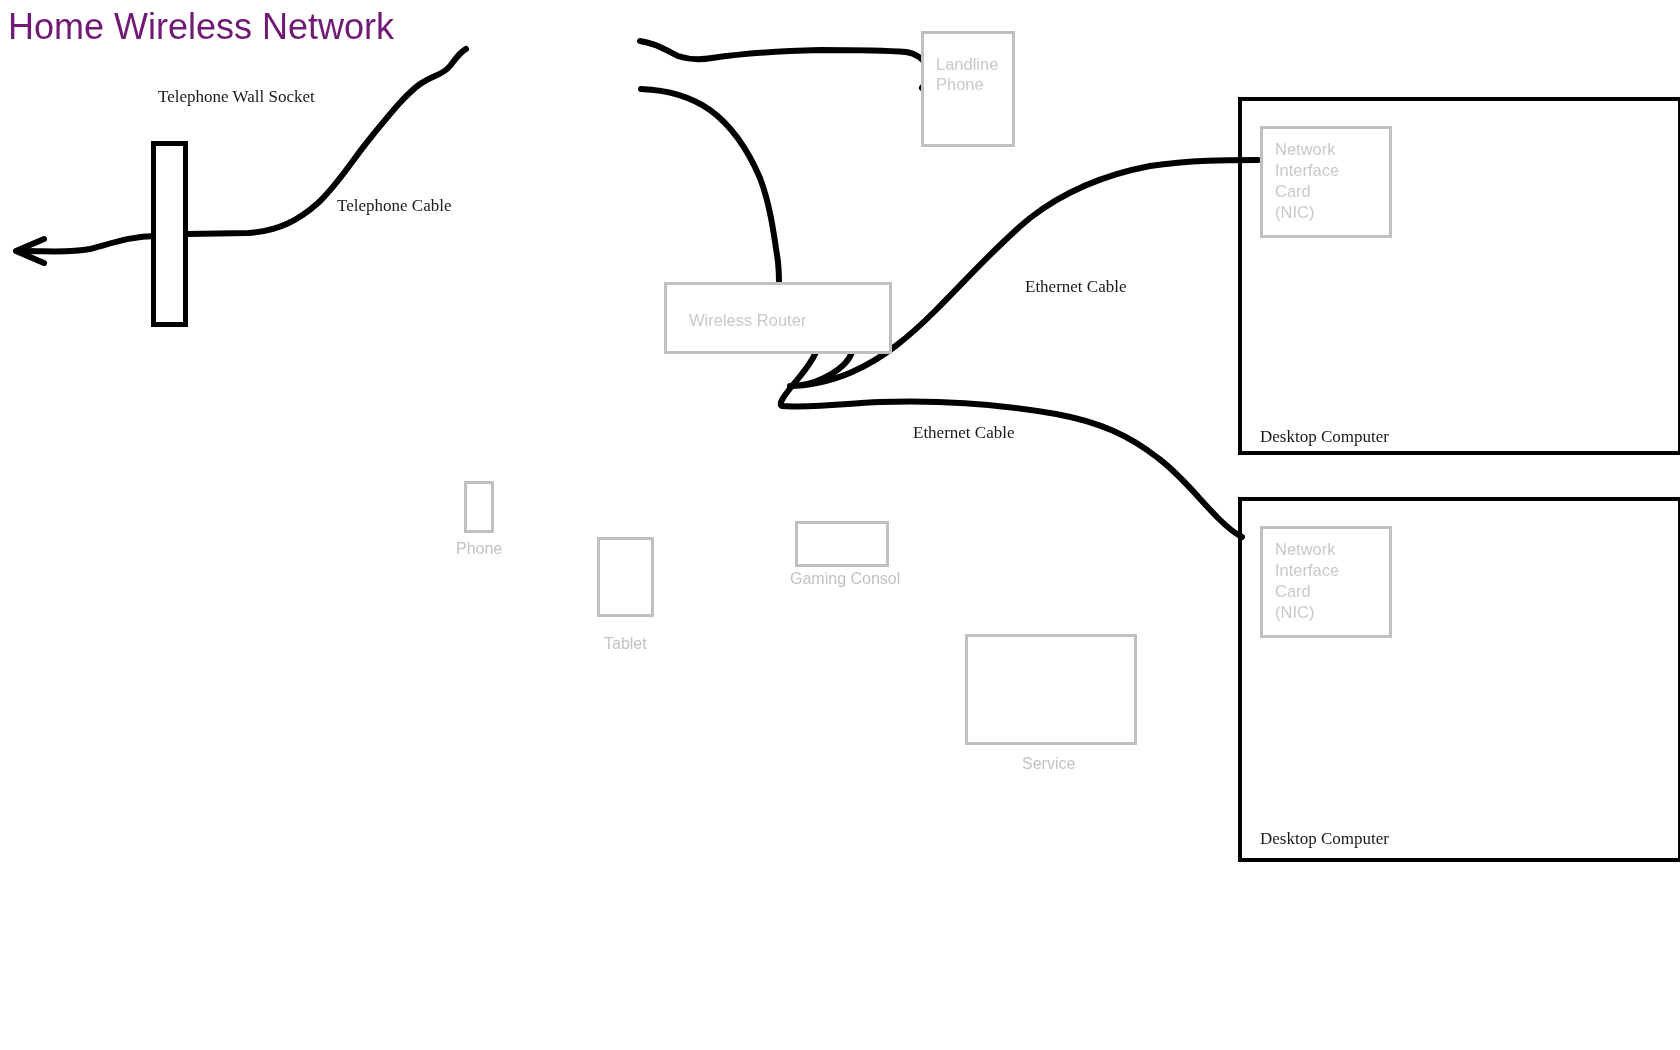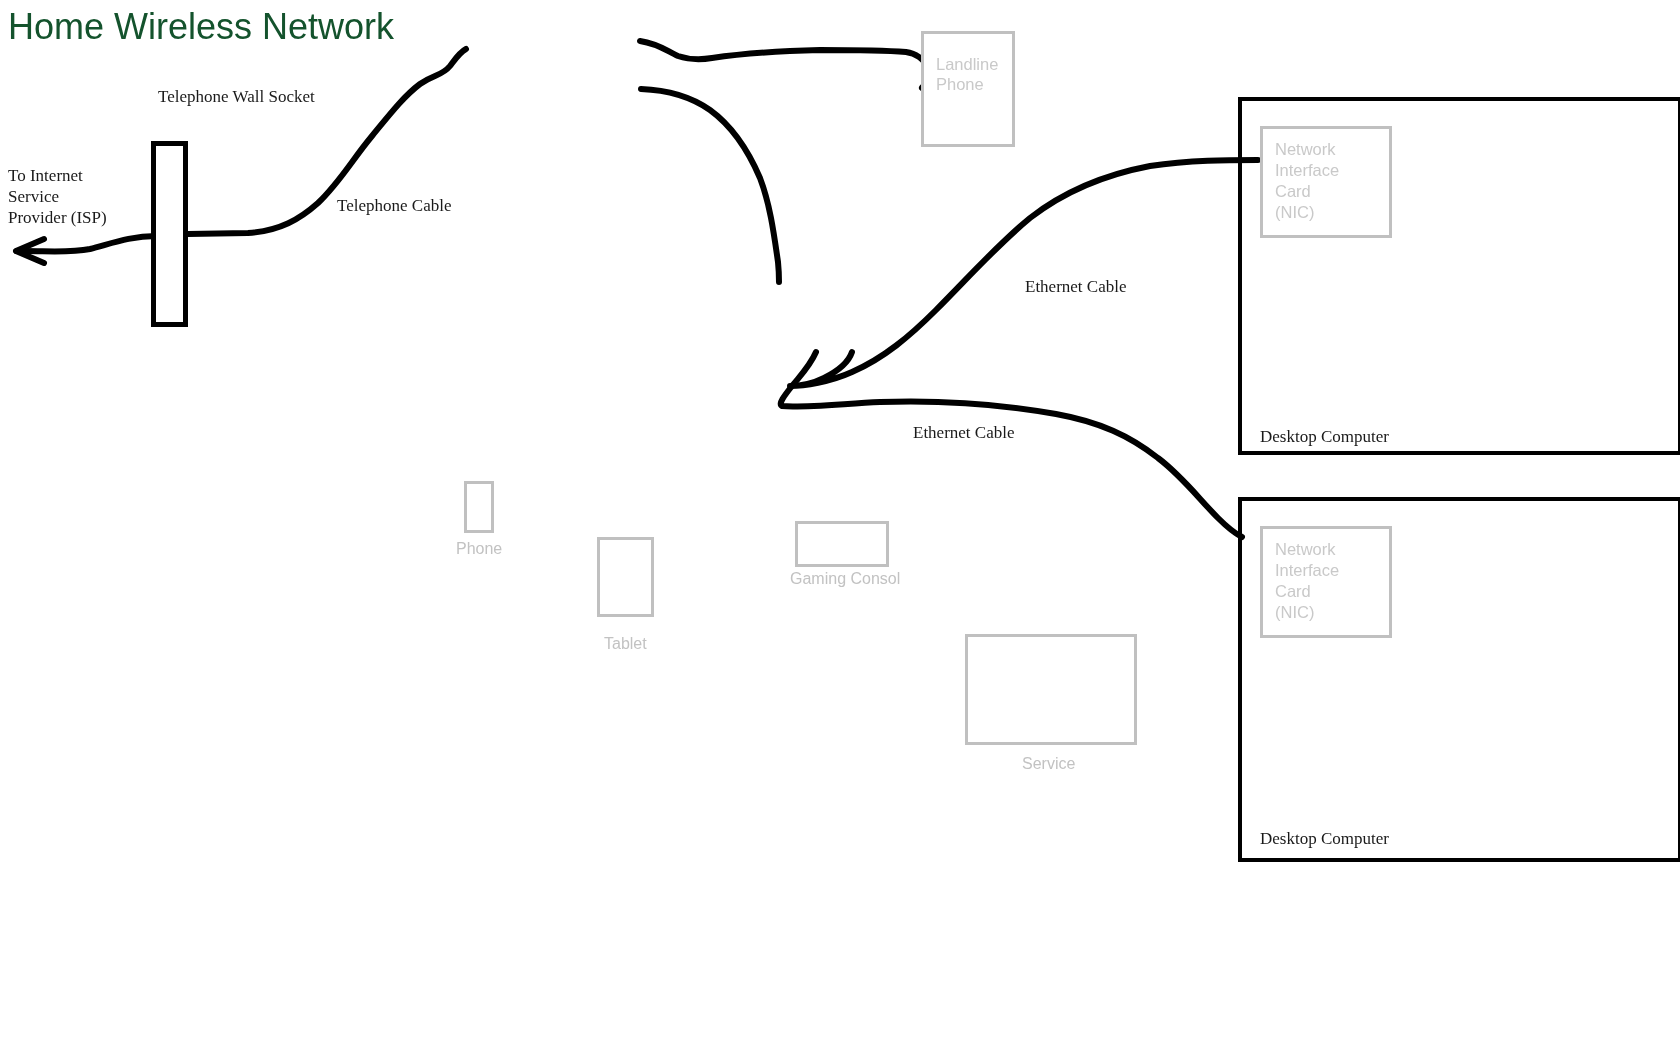--- a/index.html
+++ b/index.html
@@ -26,21 +26,21 @@
     height: 1050px;
     pointer-events: none;
   }
   .abs { position: absolute; }
 
   
   #page-title {
     left: 8px;
     top: 6px;
     font-size: 36px;
-    color: #14532d;
+    color: #701a75;
     font-family: "Liberation Sans", sans-serif;
     white-space: nowrap;
     letter-spacing: 0px;
   }
 
   
   .blk-label {
     color: #1a1a1a;
     font-size: 17px;
     line-height: 21px;
@@ -119,34 +119,32 @@
              C 1100 422 1130 436 1158 458 C 1182 476 1200 500 1218 518
              C 1228 528 1236 534 1242 537" stroke="#000" stroke-width="6" fill="none" stroke-linecap="round" stroke-linejoin="round"></path>
   </svg>
 
   <div class="abs" id="page-title">Home Wireless Network</div>
 
   <div class="abs blk-label" style="left:158px; top:86px;">Telephone Wall Socket</div>
 
   <div class="abs socket-box" style="left:151px; top:141px; width:37px; height:186px;"></div>
 
-  <div class="abs blk-label multi" style="left:8px; top:165px; width:130px;">
-    <div>To Internet</div>
-    <div>Service</div>
-    <div>Provider (ISP)</div>
-  </div>
 
   <div class="abs blk-label" style="left:337px; top:195px;">Telephone Cable</div>
 
 
   <div class="abs grey-box" style="left:921px; top:31px; width:94px; height:116px;">
     <div class="grey-text" style="position:absolute; left:12px; top:20px;">Landline</div>
     <div class="grey-text" style="position:absolute; left:12px; top:40px;">Phone</div>
   </div>
 
+  <div class="abs grey-box" style="left:664px; top:282px; width:228px; height:72px;">
+    <div class="grey-text" style="position:absolute; left:22px; top:25px;">Wireless Router</div>
+  </div>
 
   <div class="abs blk-label" style="left:1025px; top:276px;">Ethernet Cable</div>
 
   <div class="abs blk-label" style="left:913px; top:422px;">Ethernet Cable</div>
 
   <div class="abs blk-box" style="left:1238px; top:97px; width:444px; height:358px;">
     <div class="grey-box" style="position:absolute; left:18px; top:25px; width:132px; height:112px;">
       <div class="grey-text" style="position:absolute; left:12px; top:10px;">Network</div>
       <div class="grey-text" style="position:absolute; left:12px; top:31px;">Interface</div>
       <div class="grey-text" style="position:absolute; left:12px; top:52px;">Card</div>

